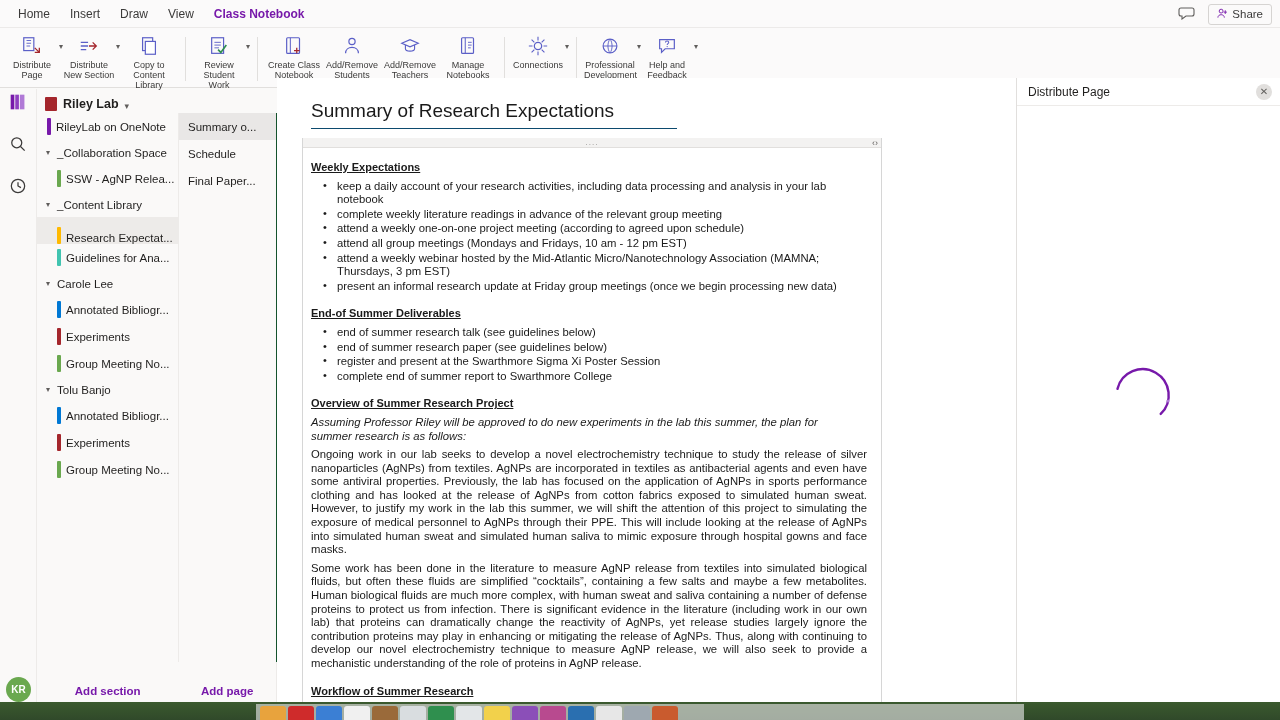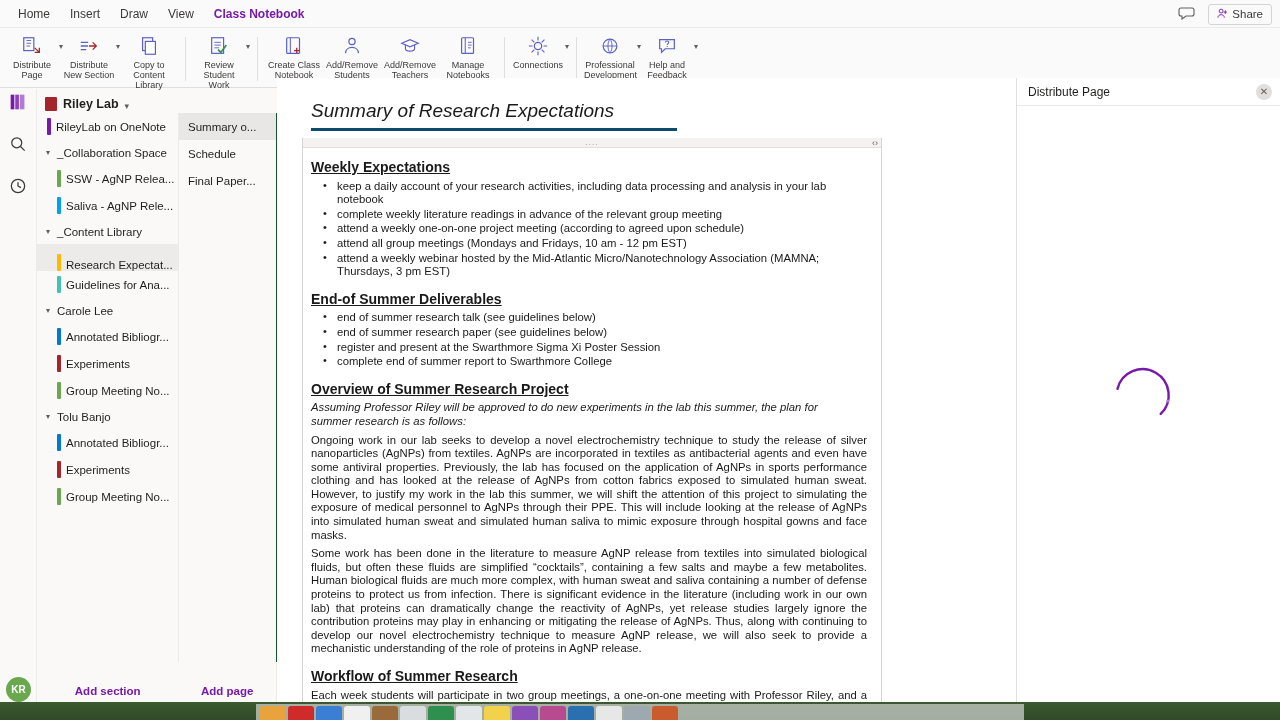--- a/index.html
+++ b/index.html
@@ -122,38 +122,38 @@
   .addsection { width:142px; text-align:center; }
   .addpage { width:98px; text-align:center; }
 
   
   .canvas {
     position:absolute; left:277px; top:78px; right:264px; bottom:0;
     background:#ffffff; overflow:hidden;
   }
   .page-title-wrap {
     position:absolute; left:34px; top:22px; width:366px;
-    border-bottom:3px solid #0c4a6e; padding-bottom:6px;font-style:italic;
+    border-bottom:1px solid #0c4a6e; padding-bottom:6px;
   }
   .page-title { font-size:19px; color:#1a1a1a; }
 
   .note-block {
     position:absolute; left:25px; top:60px; width:580px;
     border:1px solid #d6d6d6; background:#fff; padding:8px 14px 0 8px;
   }
   .block-handle {
     position:absolute; top:-1px; left:0; right:0; height:10px;
     background:#f3f2f1; border-bottom:1px solid #e1dfdd;
     display:flex; align-items:center; justify-content:center;
     font-size:8px; color:#8a8886; letter-spacing:1px;
   }
   .block-handle-right { position:absolute; right:3px; top:-1px; font-size:9px; color:#605e5c; }
   .nb-body { padding-top:10px; font-size:11.3px; line-height:13.6px; color:#1a1a1a; }
   .hd {
-    font-weight:bold; text-decoration:underline; font-size:14px;
+    font-weight:bold; text-decoration:underline; font-size:11px;
     margin:14px 0 5px 0;
   }
   .hd.first { margin-top:4px; }
   ul.bl { margin:0 0 0 6px; padding-left:18px; list-style:none; }
   ul.bl li { position:relative; margin-bottom:1px; padding-left:2px; }
   ul.bl li::before {
     content:"\2022"; position:absolute; left:-12px; top:-1px; font-size:11px; color:#1a1a1a;
   }
   p.para { margin:5px 0 0 0; text-align:justify; }
   p.ital { font-style:italic; margin:4px 16px 0 0; }
@@ -410,24 +410,20 @@
     </div>
 
     <div class="grouprow">
       <span class="chev">▾</span>
       <span>_Collaboration Space</span>
     </div>
     <div class="srow indent">
       <div class="bar" style="background:#6aa84f"></div>
       <div class="txt">SSW - AgNP Relea...</div>
     </div>
-    <div class="srow indent">
-      <div class="bar" style="background:#00a2ed"></div>
-      <div class="txt">Saliva - AgNP Rele...</div>
-    </div>
 
     <div class="grouprow">
       <span class="chev">▾</span>
       <span>_Content Library</span>
     </div>
     <div class="srow indent selected">
       <div class="bar" style="background:#ffb900"></div>
       <div class="txt">Research Expectat...</div>
     </div>
     <div class="srow indent">
@@ -493,20 +489,21 @@
 
       <div class="nb-body">
 
         <div class="hd first">Weekly Expectations</div>
         <ul class="bl">
           <li>keep a daily account of your research activities, including data processing and analysis in your lab notebook</li>
           <li>complete weekly literature readings in advance of the relevant group meeting</li>
           <li>attend a weekly one-on-one project meeting (according to agreed upon schedule)</li>
           <li>attend all group meetings (Mondays and Fridays, 10 am - 12 pm EST)</li>
           <li>attend a weekly webinar hosted by the Mid-Atlantic Micro/Nanotechnology Association (MAMNA; Thursdays, 3 pm EST)</li>
+          <li>present an informal research update at Friday group meetings (once we begin processing new data)</li>
         </ul>
 
         <div class="hd">End-of Summer Deliverables</div>
         <ul class="bl">
           <li>end of summer research talk (see guidelines below)</li>
           <li>end of summer research paper (see guidelines below)</li>
           <li>register and present at the Swarthmore Sigma Xi Poster Session</li>
           <li>complete end of summer report to Swarthmore College</li>
         </ul>
 

